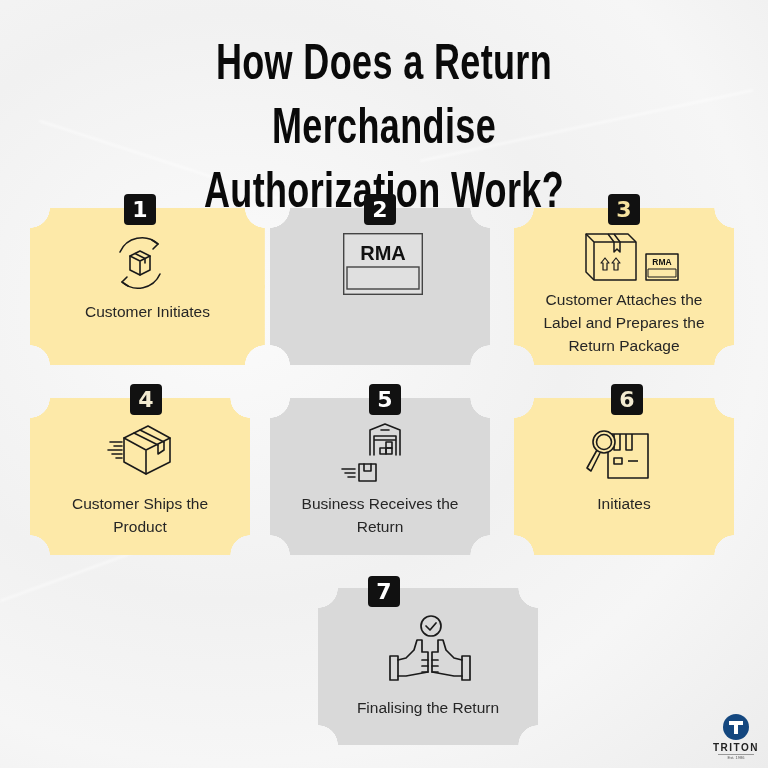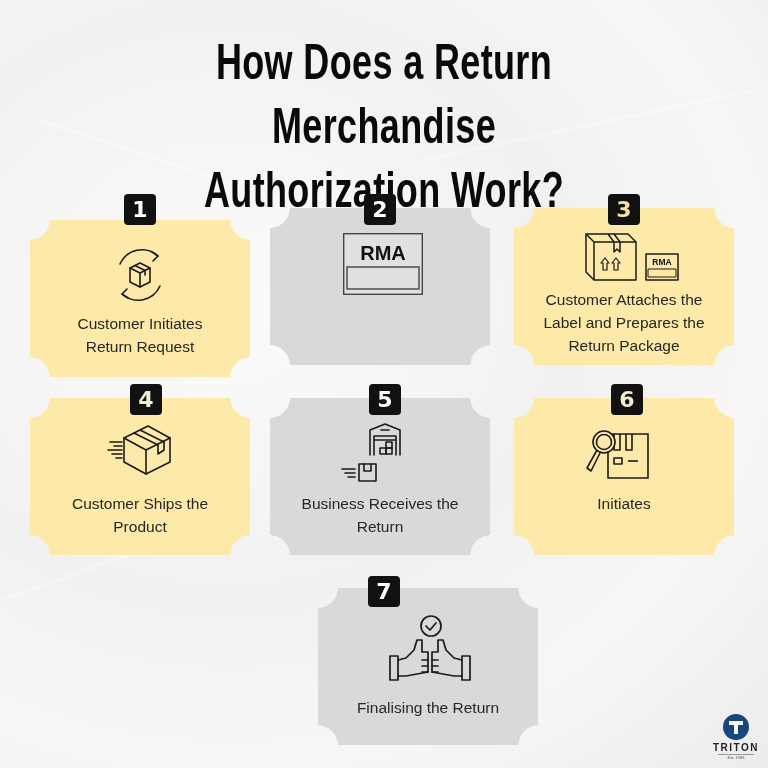--- a/index.html
+++ b/index.html
@@ -54,35 +54,34 @@
 
 <div class="crease" style="left:40px;top:120px;width:300px;transform:rotate(18deg);"></div>
 <div class="crease" style="left:420px;top:160px;width:340px;transform:rotate(-12deg);"></div>
 <div class="crease" style="left:0;top:600px;width:260px;transform:rotate(-20deg);"></div>
 
 <div class="title">
   <div>How Does a Return Merchandise</div>
   <div>Authorization Work?</div>
 </div>
 
-<div class="card yellow" style="left:30px;top:220px;">
+<div class="card yellow" style="left:30px;top:208px;padding-left:15px;">
   <div class="icon" style="left:80px;top:24px;">
     <svg width="60" height="62" viewBox="0 0 60 62" fill="none" stroke="#1a1a1a" stroke-width="1.6" stroke-linecap="round" stroke-linejoin="round">
       <path d="M10 20 A24 24 0 0 1 48 12"></path>
       <path d="M42 8 L48 12 L43 17"></path>
       <path d="M50 42 A24 24 0 0 1 12 50"></path>
       <path d="M18 54 L12 50 L17 45"></path>
       <path d="M20 24 L30 19 L40 24 L40 38 L30 43 L20 38 Z"></path>
       <path d="M20 24 L30 29 L40 24 M30 29 L30 43"></path>
       <path d="M25 21.5 L35 26.5 L35 31"></path>
     </svg>
   </div>
   <div class="card-text" style="top:92px;">
     <div>Customer Initiates</div>
-    <div>Return Request</div>
   </div>
 </div>
 <div class="badge" style="left:124px;top:194px;">1</div>
 
 <div class="card grey" style="left:270px;top:208px;">
   <div class="icon" style="left:73px;top:25px;">
     <svg width="80" height="62" viewBox="0 0 80 62" fill="none" stroke="#444" stroke-width="1.4">
       <rect x="0.7" y="0.7" width="78.6" height="60.6" fill="#e0e0e0"></rect>
       <rect x="4" y="34" width="72" height="22"></rect>
       <text x="40" y="27" text-anchor="middle" font-family="Liberation Sans, sans-serif" font-weight="bold" font-size="20" fill="#111" stroke="none">RMA</text>

